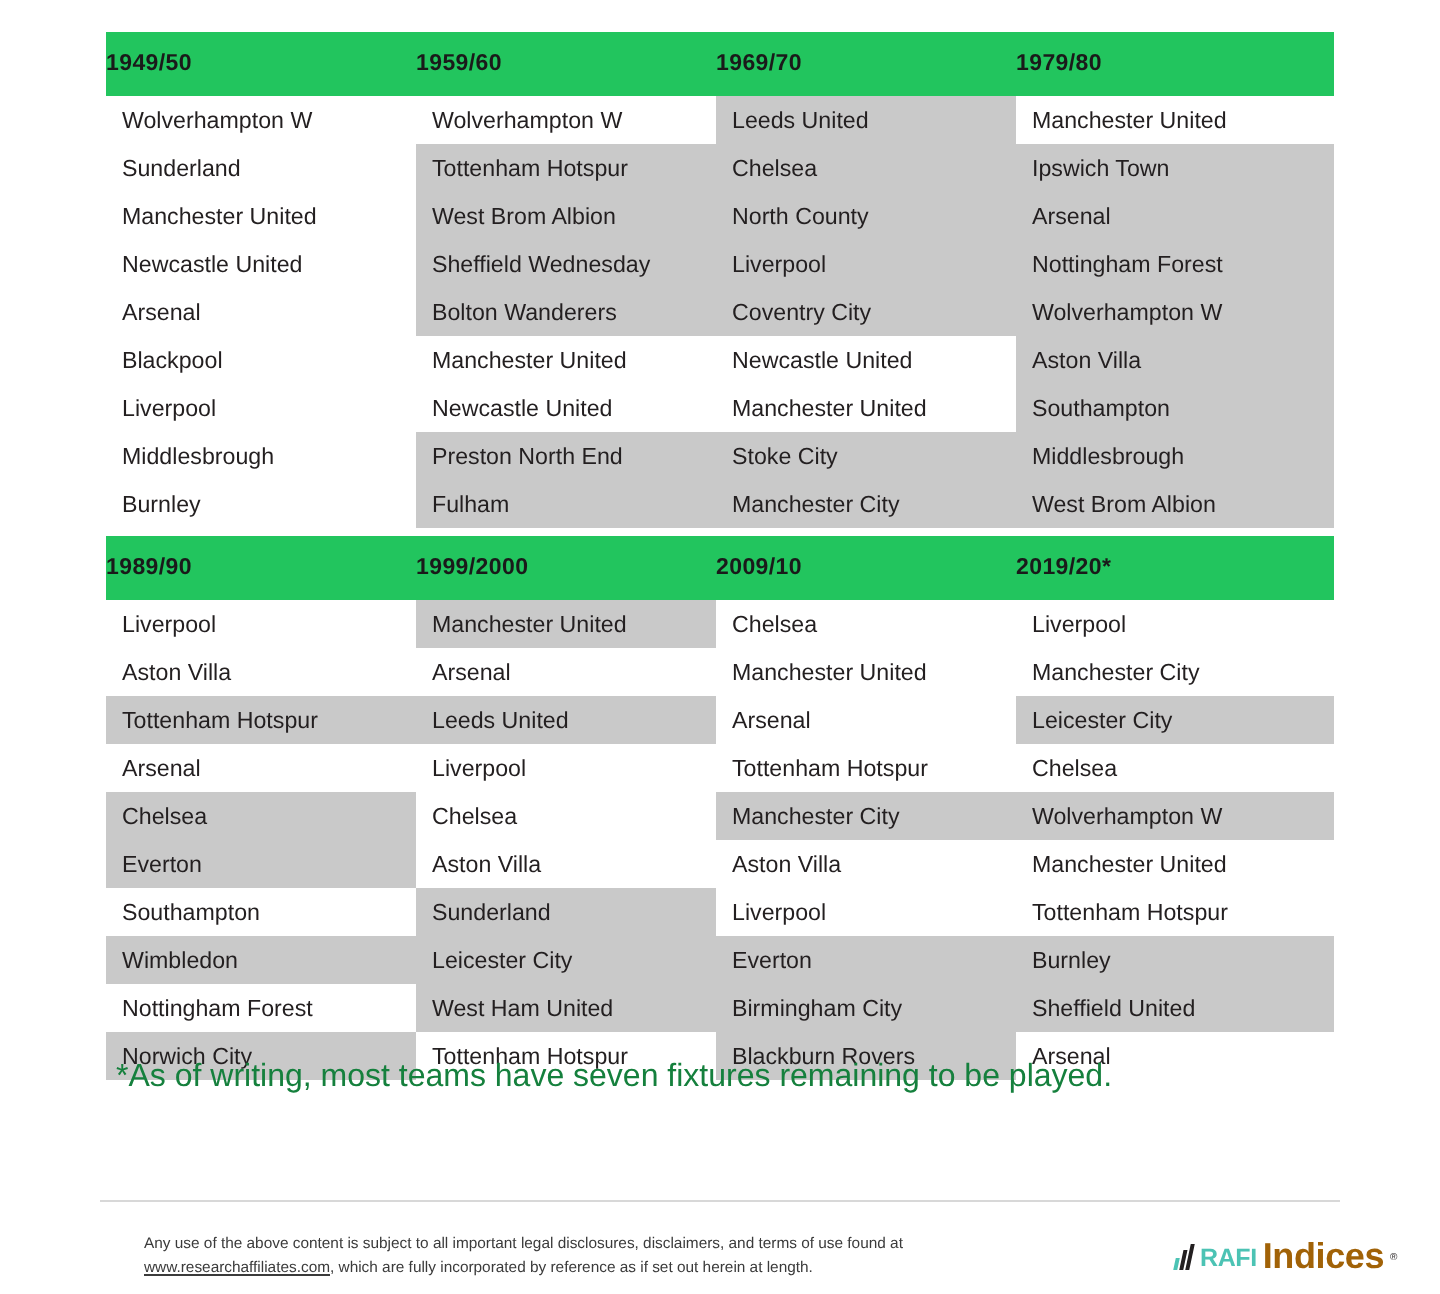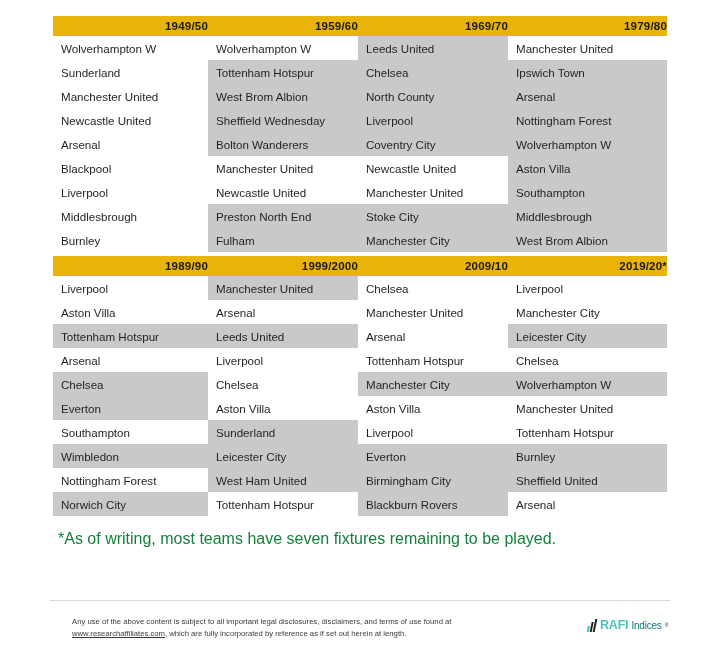--- a/index.html
+++ b/index.html
@@ -36,26 +36,26 @@
   }
   table.decade-table + table.decade-table {
     margin-top: 0px;
   }
   table.decade-table col.c1 { width: 155px; }
   table.decade-table col.c2 { width: 150px; }
   table.decade-table col.c3 { width: 150px; }
   table.decade-table col.c4 { width: 159px; }
 
   th.hdr {
-    background: #eab308;
+    background: #22c55e;
     color: #1a1a1a;
     font-size: 11.5px;
     font-weight: bold;
-    text-align: right;
-    height: 20px;
+    text-align: left;
+    height: 32px;
     padding: 0;
     border: none;
     letter-spacing: 0.2px;
   }
   td.cell {
     height: 24px;
     padding: 0 0 0 8px;
     font-size: 11.6px;
     font-weight: normal;
     color: #231f20;
@@ -137,23 +137,23 @@
   .logo-mark i.b1 { height: 6px;  background:#4cc3b4; }
   .logo-mark i.b2 { height: 10px; background:#231f20; }
   .logo-mark i.b3 { height: 13px; background:#231f20; }
   .logo-rafi {
     font-size: 12.5px;
     font-weight: bold;
     color: #4cc3b4;
     letter-spacing: -0.2px;
   }
   .logo-indices {
-    font-size: 10px;
-    font-weight: normal;
-    color: #0f766e;
+    font-size: 18px;
+    font-weight: bold;
+    color: #a16207;
     letter-spacing: -0.2px;
   }
   .logo-tm {
     font-size: 5px;
     color: #231f20;
     vertical-align: super;
   }
 </style>
 </head>
 <body>

